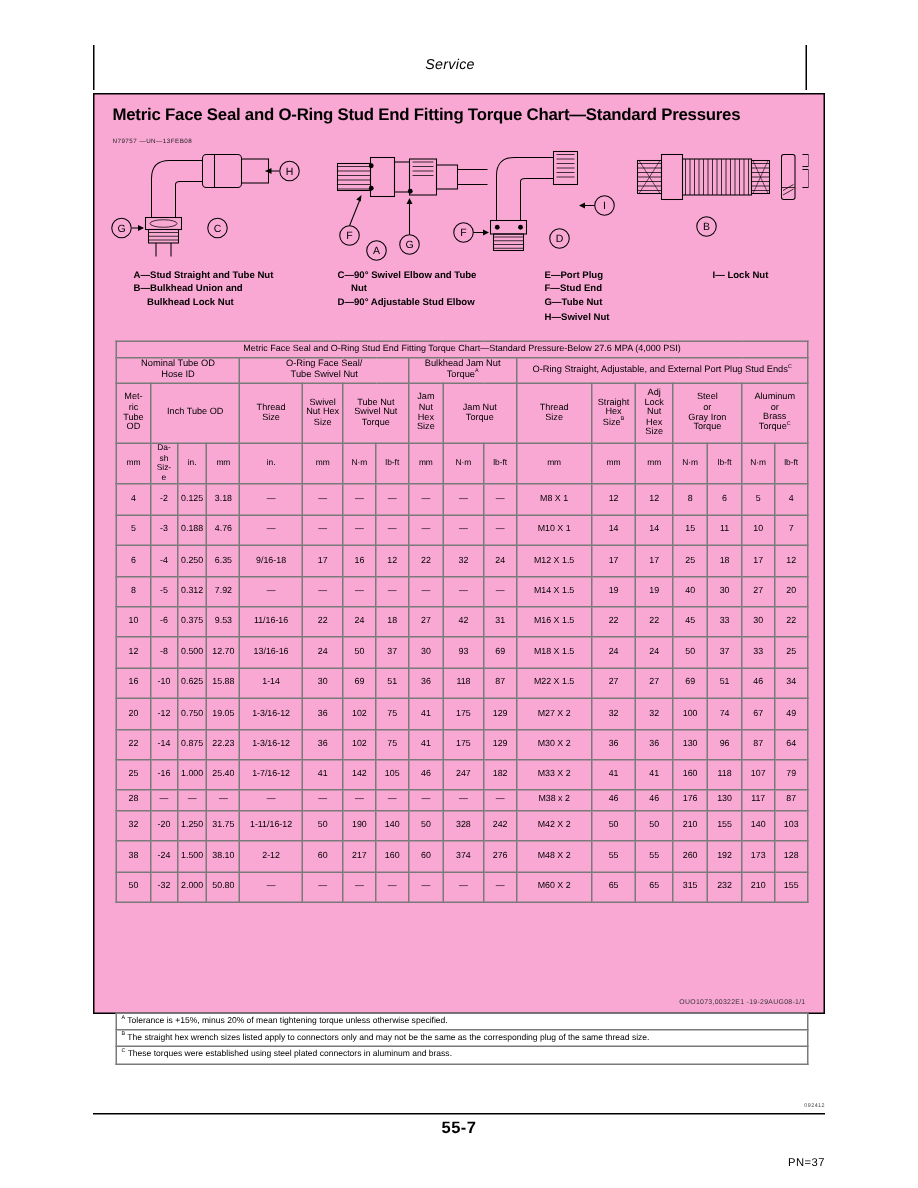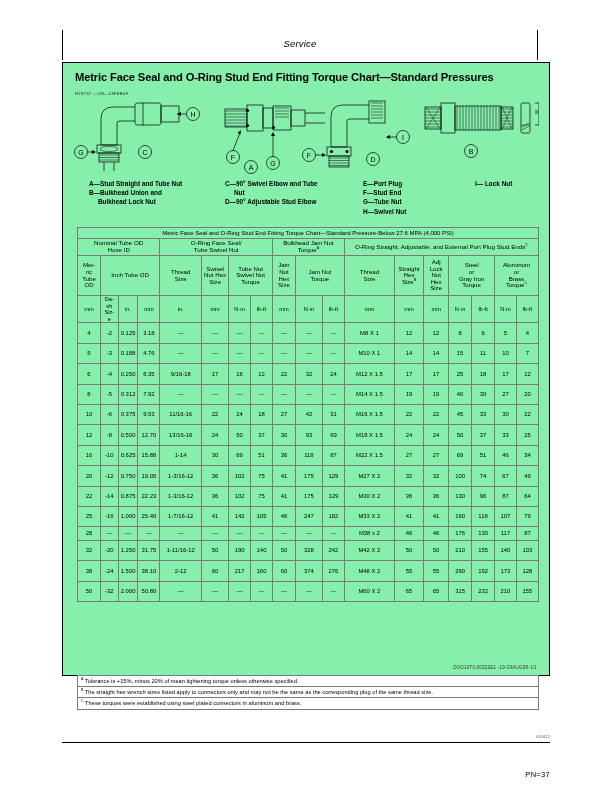--- a/index.html
+++ b/index.html
@@ -19,21 +19,21 @@
     box-sizing:border-box;
   }
   .runhead .txt{
     position:absolute;left:0;right:0;top:8px;text-align:center;
     font-size:9.5px;font-style:italic;letter-spacing:.2px;
   }
 
   
   .block{
     position:absolute;left:62px;top:62px;width:488px;height:614px;
-    border:1px solid #000;box-sizing:border-box;background:#86efac;
+    border:1px solid #000;box-sizing:border-box;background:#f9a8d4;
   }
   .block-title{
     position:absolute;left:12px;top:8px;right:10px;
     font-size:11.2px;font-weight:bold;letter-spacing:-.15px;
   }
   .figcode{
     position:absolute;left:12px;top:28px;
     font-size:4.2px;letter-spacing:.3px;color:#222;
   }
 
@@ -638,15 +638,16 @@
             </tr>
           </tbody>
       </table>
     </div>
 
     <div class="refcode">OUO1073,00322E1 -19-29AUG08-1/1</div>
   </div>
 
   <div class="docid">092412</div>
   <div class="footrule"></div>
+  <div class="pageno">55-7</div>
   <div class="pnum">PN=37</div>
 
 </div>
 
 </body></html>

